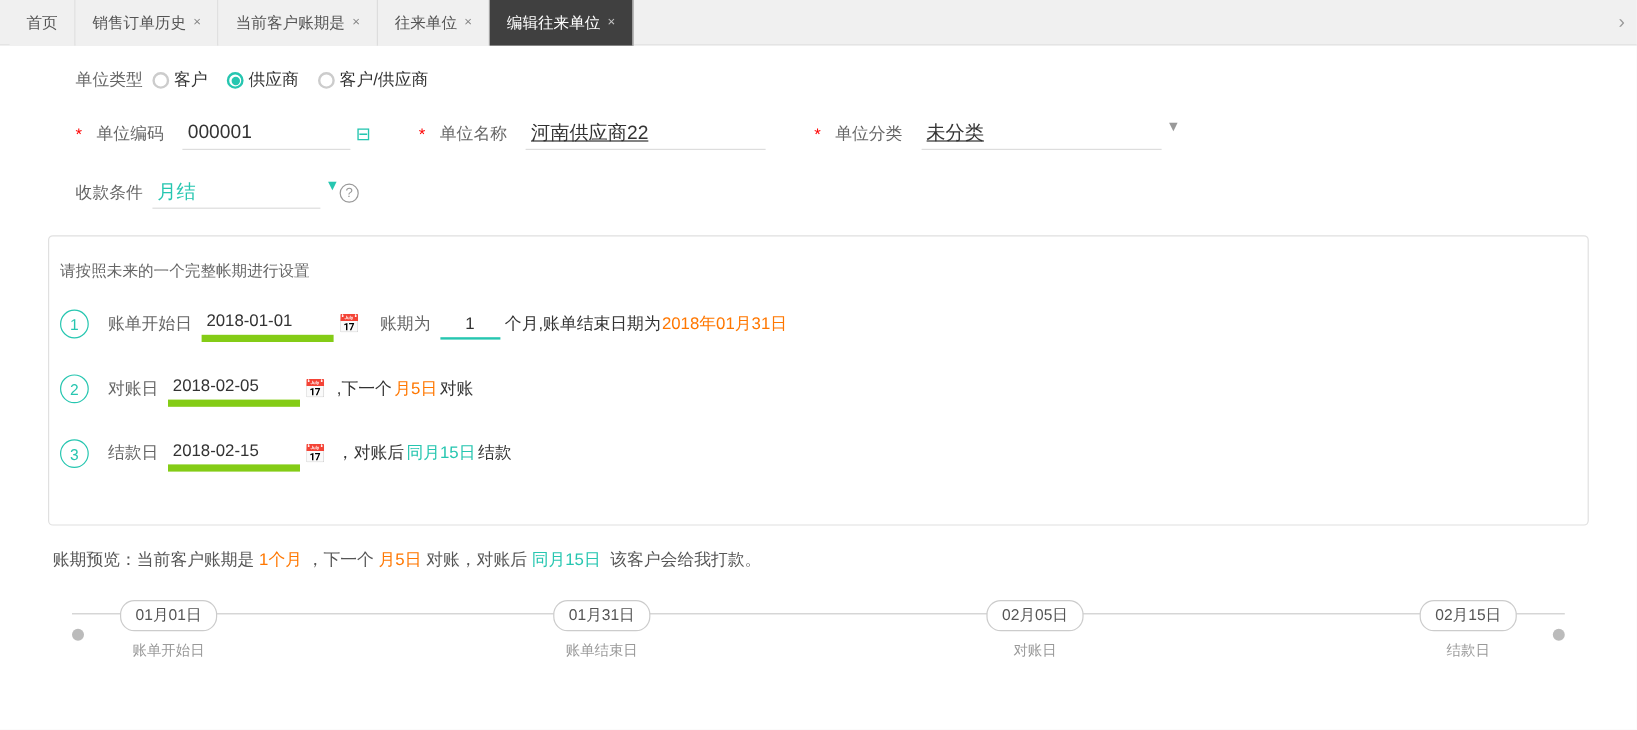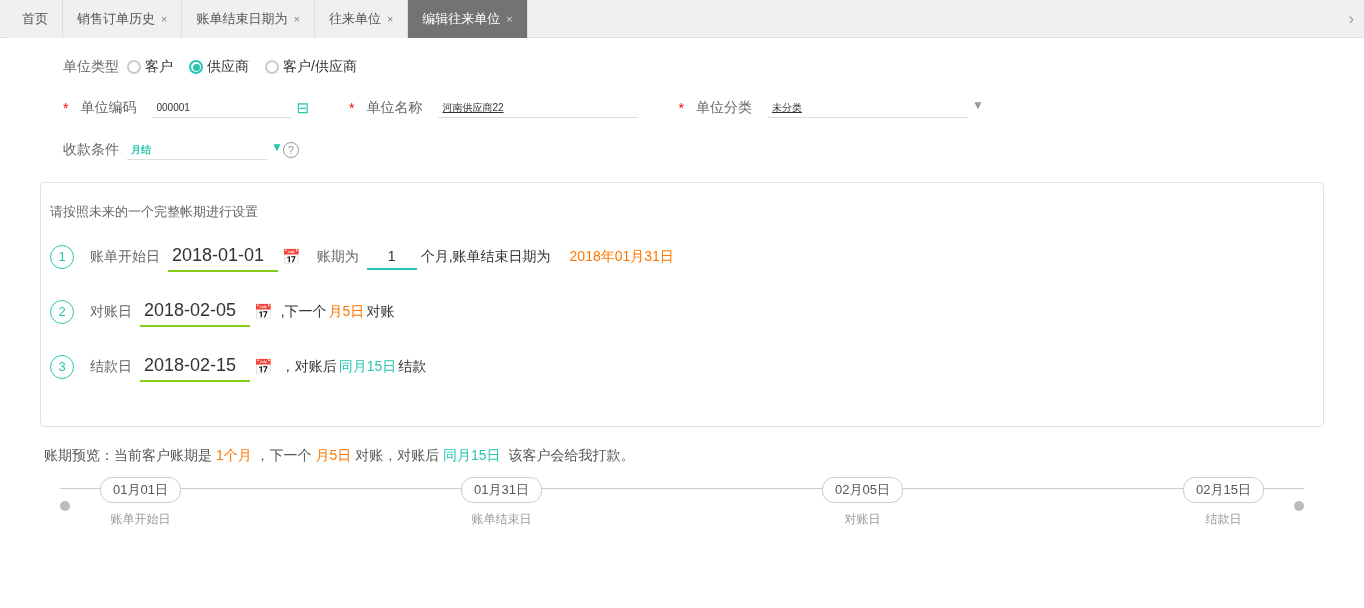--- a/index.html
+++ b/index.html
@@ -18,21 +18,21 @@
       padding: 0 14px;
       height: 38px;
       cursor: pointer;
       font-size: 13px;
       color: #555;
       border-right: 1px solid #ddd;
       background: #f0f0f0;
       white-space: nowrap;
     }
     .tab.active {
-      background: #737373;
+      background: #404040;
       color: #fff;
     }
     .tab .close-btn {
       margin-left: 6px;
       font-size: 11px;
       opacity: 0.7;
       cursor: pointer;
     }
     .tab-more {
       margin-left: auto;
@@ -92,21 +92,21 @@
     }
     .input-wrap {
       position: relative;
       display: flex; align-items: center;
     }
     .text-input {
       border: none;
       border-bottom: 1px solid #ddd;
       outline: none;
       padding: 4px 4px;
-      font-size: 10px;
+      font-size: 16px;
       color: #333;
       width: 140px;
     }
     .text-input.wide { width: 200px; text-decoration: underline; }
     .calendar-icon {
       color: #26c6b0;
       cursor: pointer;
       font-size: 15px;
       margin-left: 4px;
     }
@@ -155,23 +155,23 @@
       margin-right: 16px;
       flex-shrink: 0;
     }
     .step-label {
       color: #666;
       margin-right: 8px;
       white-space: nowrap;
     }
     .date-input {
       border: none;
-      border-bottom: 2px solid #84cc16;
+      border-bottom: 6px solid #84cc16;
       padding: 4px;
-      font-size: 18px;
+      font-size: 14px;
       color: #333;
       width: 110px;
     }
     .period-input {
       border: none;
       border-bottom: 2px solid #26c6b0;
       padding: 4px;
       font-size: 14px;
       color: #333;
       width: 50px;
@@ -184,21 +184,21 @@
     }
     .highlight-teal {
       color: #26c6b0;
       font-weight: 500;
     }
 
     
     .preview-text {
       font-size: 14px;
       color: #555;
-      margin-bottom: 12px;
+      margin-bottom: 24px;
       padding: 0 4px;
     }
     .tl-node {
       display: flex; flex-direction: column; align-items: center;
       position: relative;
     }
     .tl-node-bubble {
       border: 1px solid #ccc;
       border-radius: 12px;
       padding: 3px 12px;
@@ -241,21 +241,21 @@
 
 <div class="tabs-bar">
   <div class="tab">
     <span>首页</span>
   </div>
   <div class="tab">
     <span>销售订单历史</span>
     <span class="close-btn">×</span>
   </div>
   <div class="tab">
-    <span>账单结束日期为</span>
+    <span>当前客户账期是</span>
     <span class="close-btn">×</span>
   </div>
   <div class="tab">
     <span>往来单位</span>
     <span class="close-btn">×</span>
   </div>
   <div class="tab active">
     <span>编辑往来单位</span>
     <span class="close-btn">×</span>
   </div>
@@ -302,40 +302,40 @@
       <div class="select-wrap">
         <input class="text-input wide" type="text" value="未分类" readonly="" style="color: rgb(51, 51, 51);">
         <span class="chevron-down">▼</span>
       </div>
     </div>
   </div>
 
   <div class="form-row">
     <span class="form-label">收款条件</span>
     <div class="select-wrap">
-      <input class="text-input" type="text" value="月结" readonly="" style="color: rgb(38, 198, 176); font-weight: bold;">
+      <input class="text-input" type="text" value="月结" readonly="" style="color: rgb(38, 198, 176);">
       <span class="chevron-down" style="color:#26c6b0;">▼</span>
     </div>
     <div class="help-icon">?</div>
   </div>
 
   <div class="section-box">
     <div class="section-title">请按照未来的一个完整帐期进行设置</div>
 
     <div class="step-row">
       <div class="step-num">
           <span>1</span>
         </div>
       <span class="step-label">账单开始日</span>
       <input class="date-input" type="text" value="2018-01-01" style="">
       <span class="calendar-icon" style="margin-right:16px;">📅</span>
       <span class="step-label">账期为</span>
       <input class="period-input" type="text" value="1" style="">
       <span style="margin-left:4px;">个月,账单结束日期为</span>
-      <span class="highlight-orange" style="margin-left:19px;">2018年01月31日</span>
+      <span class="highlight-orange" style="margin-left:1px;">2018年01月31日</span>
     </div>
 
     <div class="step-row">
       <div class="step-num">
           <span>2</span>
         </div>
       <span class="step-label">对账日</span>
       <input class="date-input" type="text" value="2018-02-05" style="">
       <span class="calendar-icon" style="margin-right:8px;">📅</span>
       <span style="margin-right:2px;">,下一个</span>

